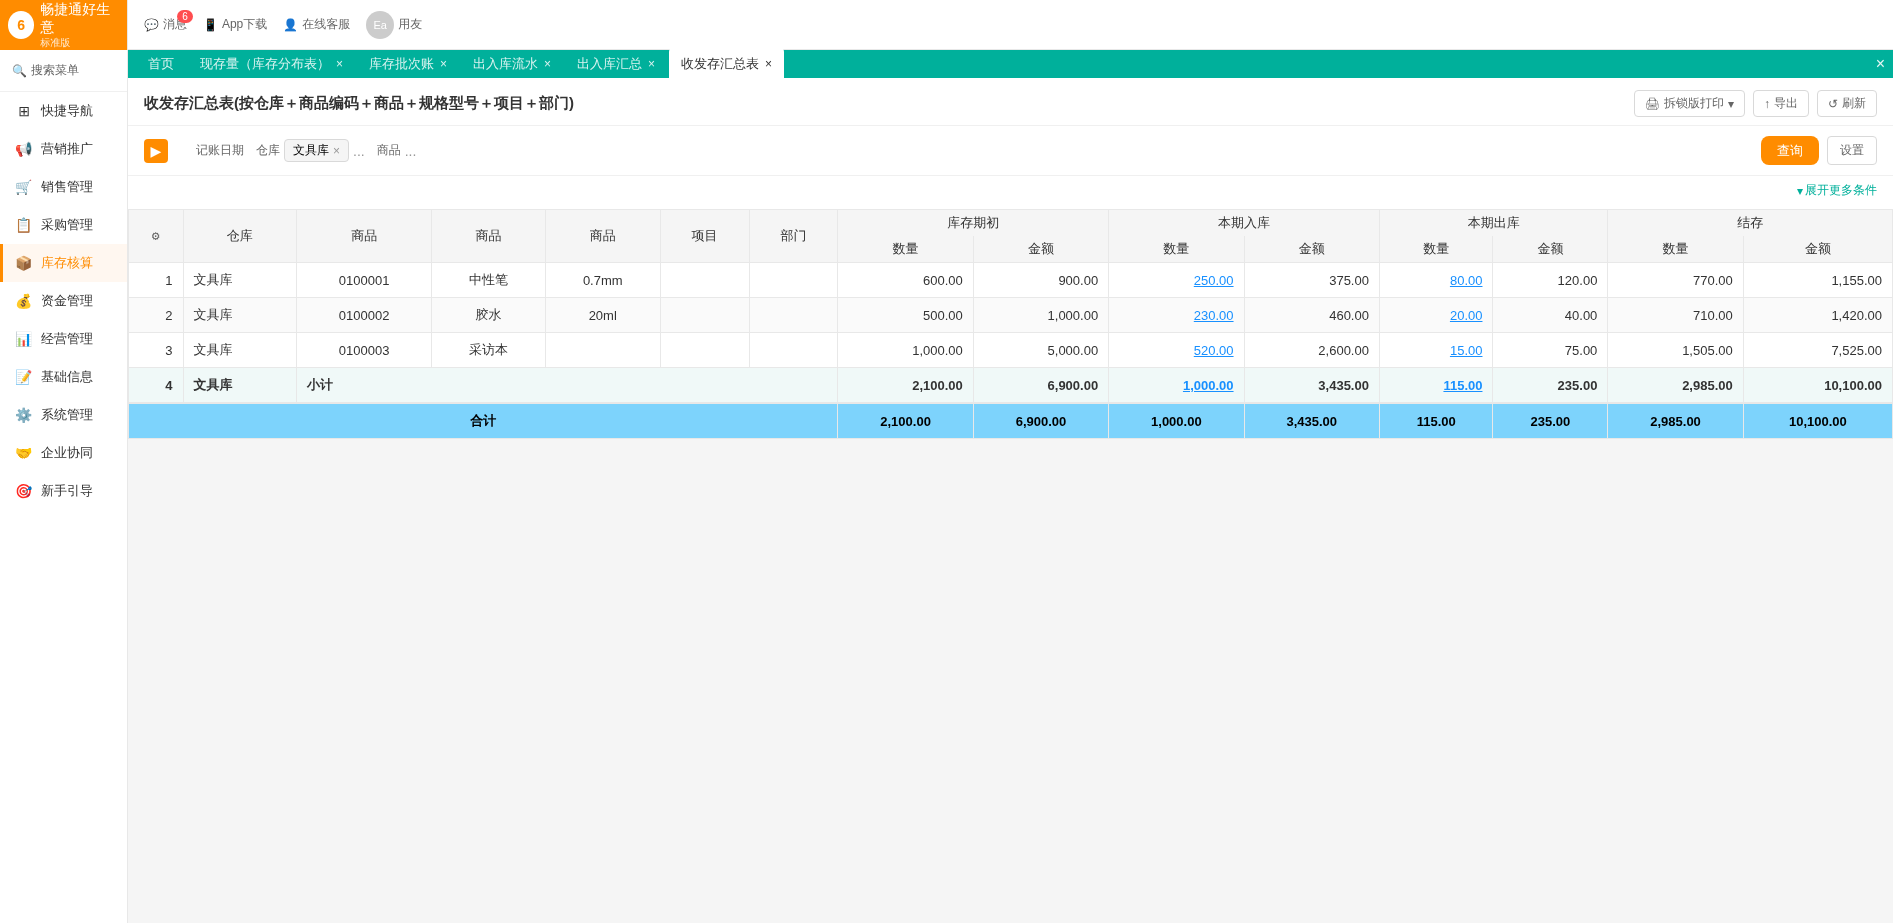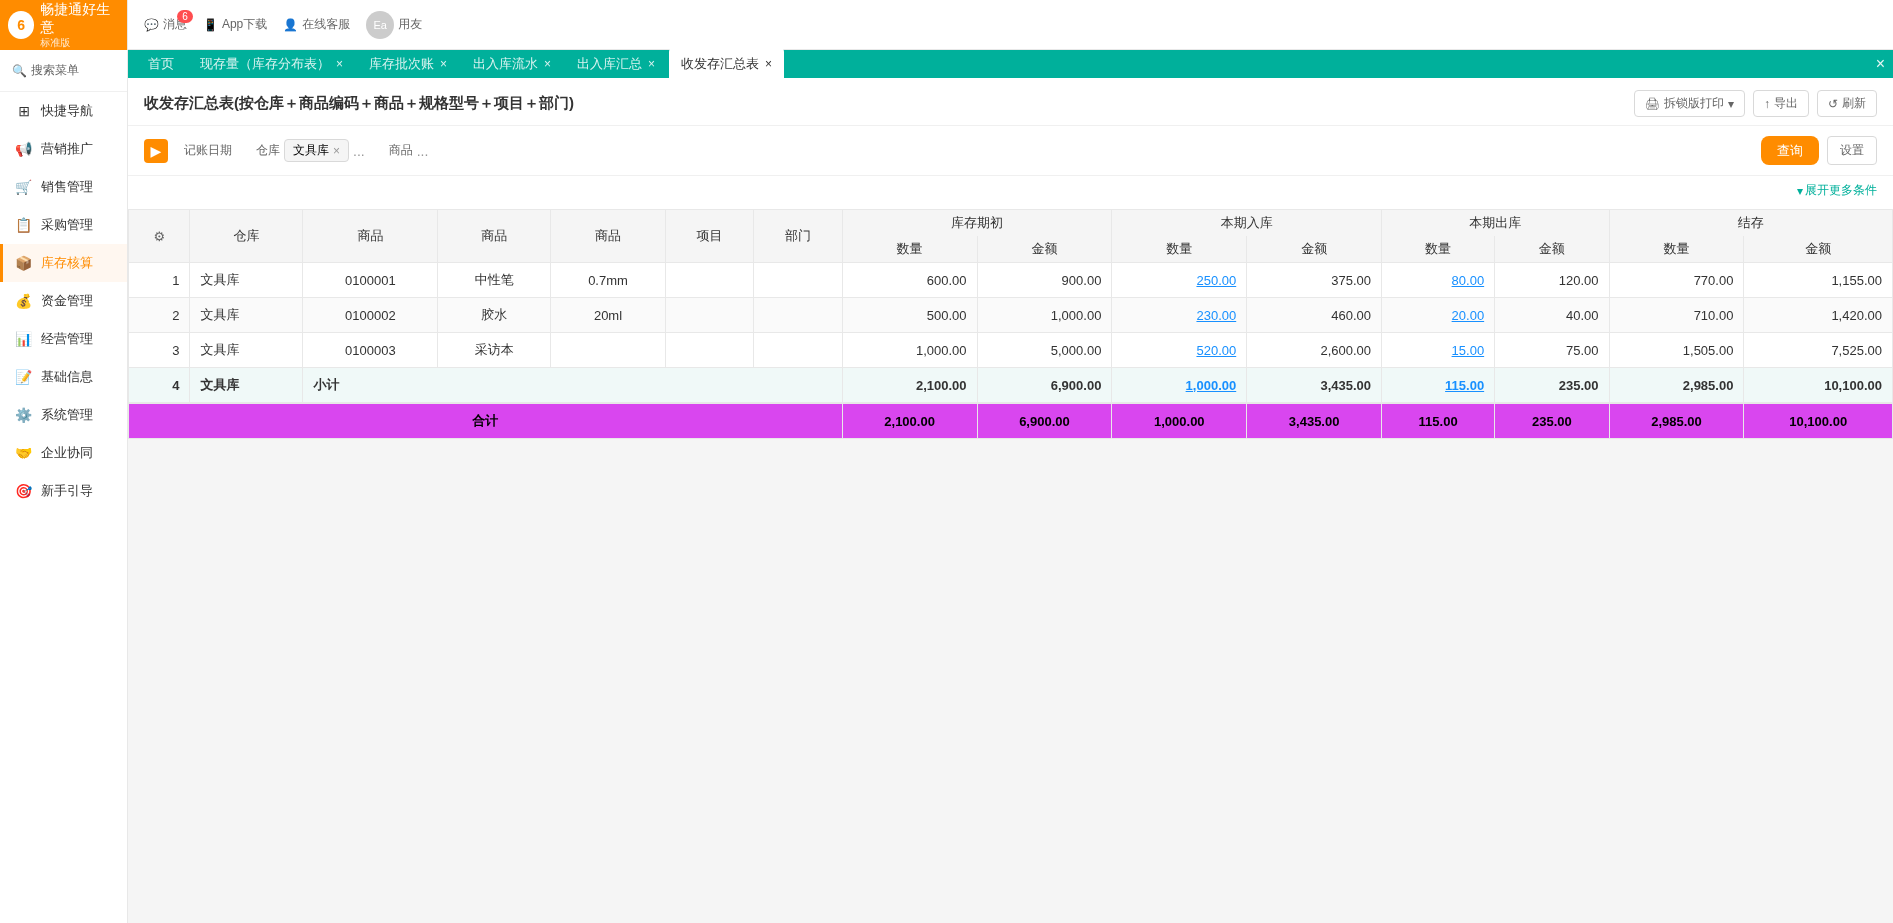--- a/index.html
+++ b/index.html
@@ -129,21 +129,21 @@
       padding: 10px 16px;
       border-bottom: 1px solid #f0f0f0;
       display: flex; align-items: center; gap: 16px; flex-wrap: wrap;
     }
     .filter-expand-btn {
       width: 24px; height: 24px;
       background: #ff8c00; color: #fff;
       border-radius: 4px; display: flex; align-items: center; justify-content: center;
       cursor: pointer; font-size: 14px; flex-shrink: 0;
     }
-    .filter-row { display: flex; align-items: center; gap: 24px; flex-wrap: wrap; flex: 1; }
+    .filter-row { display: flex; align-items: center; gap: 12px; flex-wrap: wrap; flex: 1; margin-left: 12px; }
     .filter-group { display: flex; align-items: center; gap: 4px; }
     .filter-label { color: #666; font-size: 12px; }
     .date-filters { display: flex; align-items: center; gap: 6px; flex-direction: column; }
     .date-btns { display: flex; gap: 4px; }
     .date-btn { padding: 2px 8px; border-radius: 3px; font-size: 12px; cursor: pointer; border: 1px solid transparent; color: #666; }
     .date-btn.active { background: #ff8c00; color: #fff; border-color: #ff8c00; }
     .date-range { font-size: 11px; color: #999; }
     .warehouse-tag {
       background: #f5f5f5; border: 1px solid #d9d9d9; border-radius: 4px;
       padding: 2px 8px; font-size: 12px; display: flex; align-items: center; gap: 4px;
@@ -164,34 +164,35 @@
     }
 
     
     .table-wrap { overflow-x: auto; }
     table { width: 100%; border-collapse: collapse; font-size: 13px; }
     thead tr { background: #f5f5f5; }
     thead th {
       padding: 4px 10px; text-align: center;
       border: 1px solid #e8e8e8; color: #333; font-weight: 500;
       white-space: nowrap;
+      font-family: Liberation Mono, monospace;
     }
     tbody tr { background: #fff; }
     tbody tr:nth-child(even) { background: #fafafa; }
     tbody td {
       padding: 8px 10px; text-align: center;
       border: 1px solid #e8e8e8; color: #333;
       white-space: nowrap;
     }
     .td-left { text-align: left; }
     .td-right { text-align: right; }
     .link-val { color: #1890ff; text-decoration: underline; cursor: pointer; }
     .subtotal-row td { font-weight: 600; background: #f0f9f8; }
     .total-row {
-      background: #d946ef;
+      background: #7dd3fc;
       border-top: 2px solid #e8e8e8;
     }
     .total-row td { font-weight: 600; padding: 8px 10px; border: 1px solid #e8e8e8; text-align: center; }
     .settings-icon-cell { color: #666; cursor: pointer; }
     .col-group-header { text-align: center; border-bottom: none; }
     .col-sub-header { border-top: none; }
 
     
     .filter-row2 {
       padding: 6px 16px 10px;

